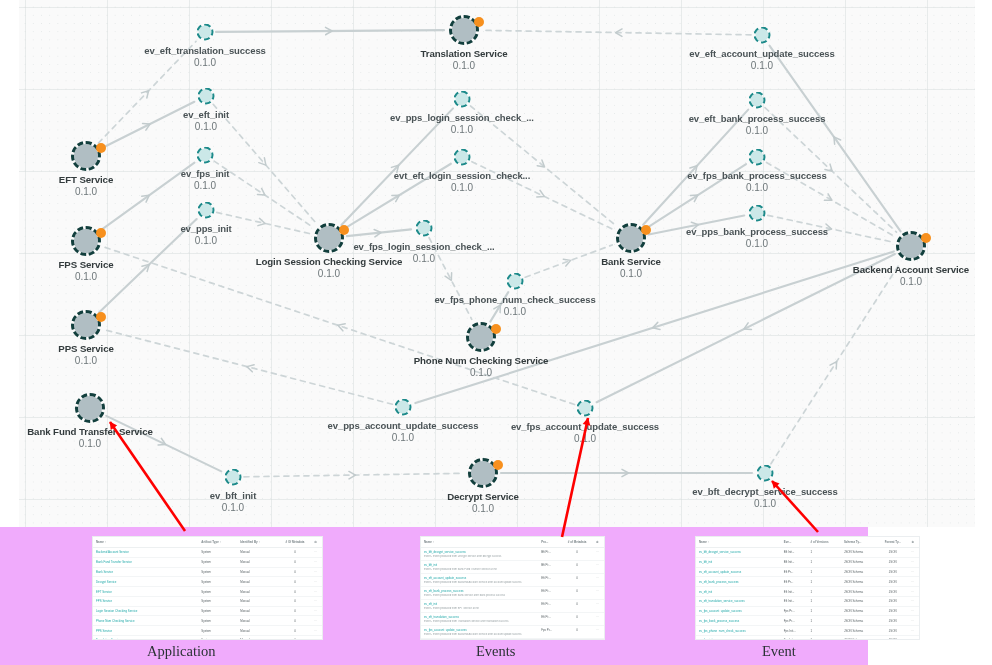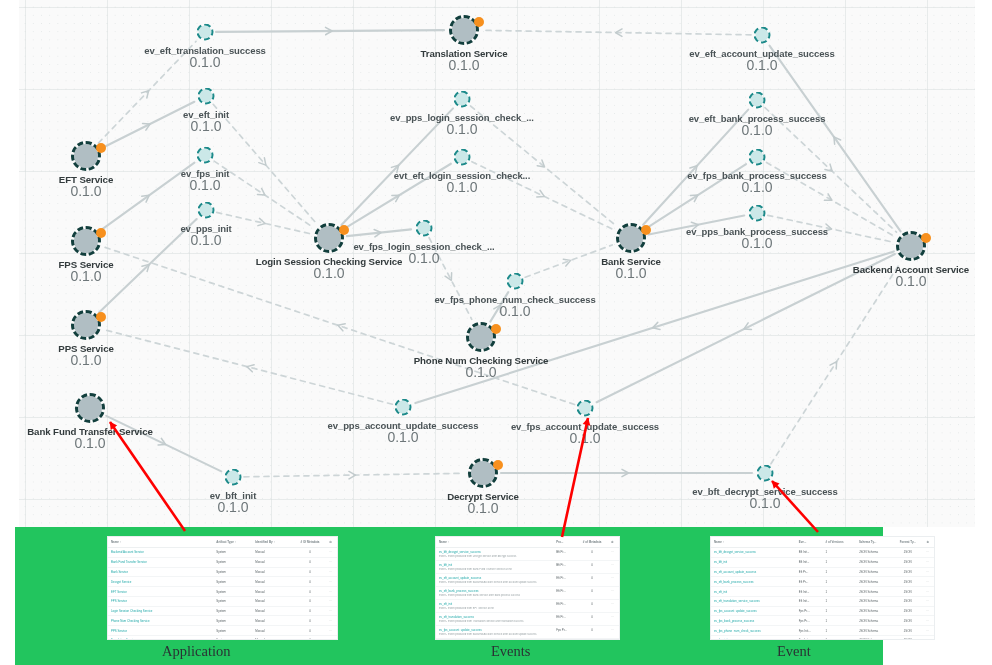--- a/index.html
+++ b/index.html
@@ -79,32 +79,31 @@
     display:block;
     font-size:9.5px;
     font-weight:bold;
     color:#4a5356;
     line-height:12px;
     letter-spacing:-0.1px;
   }
   .node.app .name{font-size:9.7px;color:#333b3d;}
   .node .ver{
     display:block;
-    font-size:14px;
+    font-size:10px;
     color:#6d7679;
     line-height:11px;
   }
 
   
   .thumbs{
     position:absolute;
     left:0;top:527px;
     width:868px;height:138px;
-    background:#22c55e;
-    margin-left:15px;
+    background:#f0abfc;
   }
   .thumb{
     position:absolute;
     background:#ffffff;
     border:1px solid #ebeef0;
     box-sizing:border-box;
     overflow:hidden;
   }
   #thumb-application{left:92px;top:9px;width:231px;height:104px;}
   #thumb-events{left:420px;top:9px;width:185px;height:104px;}

